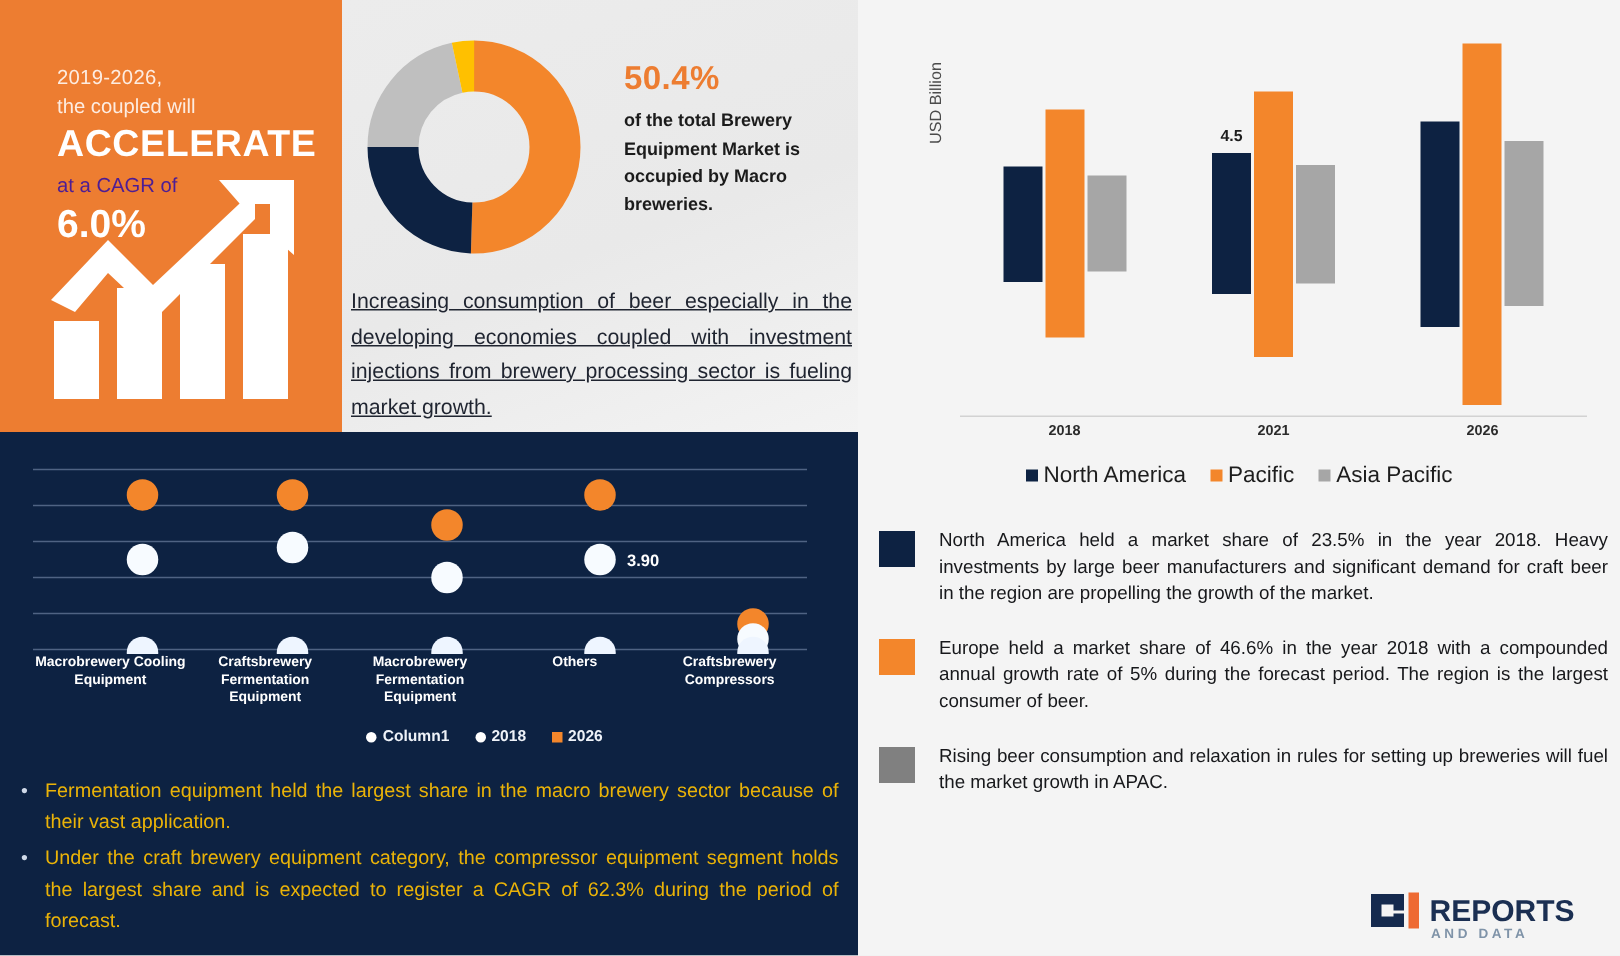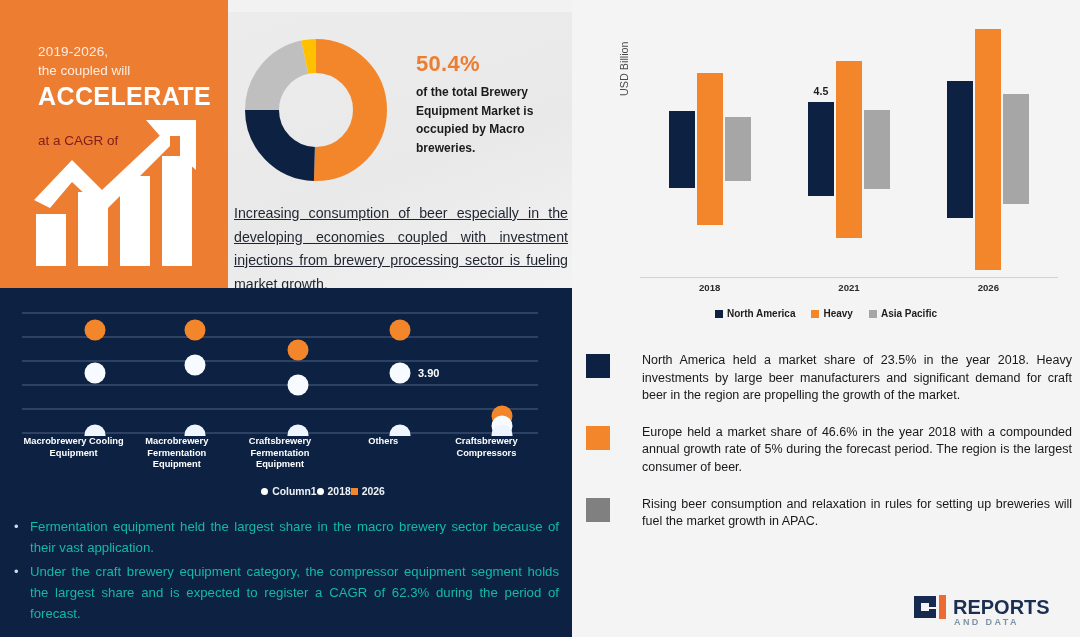--- a/index.html
+++ b/index.html
@@ -14,26 +14,26 @@
   .left-col { position: absolute; left: 0; top: 0; width: 572px; height: 637px; }
 
   .cagr-tile {
     position: absolute; left: 0; top: 0; width: 228px; height: 288px;
     background: #ED7D31; overflow: hidden;
   }
   .cagr-txt { position: absolute; left: 38px; top: 42px; width: 180px; color: #ffffff; }
   .cagr-years { font-size: 13.5px; letter-spacing: .2px; color: #fdece1; line-height: 19px; }
   .cagr-sub1 { font-size: 13.5px; color: #fdece1; line-height: 19px; }
   .cagr-big { font-size: 25px; font-weight: 700; letter-spacing: .4px; line-height: 31px; margin-top: 1px; }
-  .cagr-sub2 { font-size: 13.5px; color: #7f1d1d; line-height: 20px; margin-top: 19px; }
+  .cagr-sub2 { font-size: 13.5px; color: #4c1d95; line-height: 20px; margin-top: 2px; }
   .cagr-pct { font-size: 26px; font-weight: 700; line-height: 30px; }
   .growth-art { position: absolute; left: 28px; top: 118px; width: 190px; height: 152px; }
 
   .donut-tile {
-    position: absolute; left: 228px; top: 12px; width: 344px; height: 288px;
+    position: absolute; left: 228px; top: 0; width: 344px; height: 288px;
     background: linear-gradient(160deg,#ececec 0%,#e9e9e9 55%,#f3f3f3 100%);
   }
   .donut-wrap { position: absolute; left: 8px; top: 18px; width: 160px; height: 160px; }
   .pct-block { position: absolute; left: 188px; top: 38px; width: 150px; }
   .pct-head { font-size: 22px; font-weight: 700; color: #ED7D31; line-height: 27px; letter-spacing: .3px; }
   .pct-body { font-size: 12px; font-weight: 700; color: #1b1b1b; line-height: 18.5px; margin-top: 6px; }
   .donut-para {
     position: absolute; left: 6px; top: 190px; width: 334px;
     font-size: 14.2px; color: #1f2430; line-height: 23.5px;
     text-align: justify; text-justify: inter-word; text-decoration: underline;
@@ -49,30 +49,30 @@
     position: absolute; left: 22px; top: 148px; width: 516px; height: 38px;
     display: flex;
     justify-content: center;
   }
   .dot-cat {
     flex: 1; text-align: center; color: #ffffff;
     font-size: 9.3px; font-weight: 700; line-height: 11.6px;
   }
   .dot-legend {
     position: absolute; left: 0; top: 198px; width: 646px;
-    display: flex; justify-content: center; align-items: center;
+    display: flex; justify-content: center; gap: 17px; align-items: center;
   }
   .lg-item { display: flex; align-items: center; gap: 4px; color: #eef2f8; font-size: 10.4px; font-weight: 700; }
   .lg-dot { width: 7px; height: 7px; border-radius: 50%; display: inline-block; }
   .lg-sq { width: 7px; height: 7px; display: inline-block; }
   .bullets { position: absolute; left: 14px; top: 228px; width: 545px; }
   .bullet { display: flex; gap: 9px; margin-bottom: 3px; }
   .bullet .bdot { color: #cfd9e8; font-size: 13px; line-height: 21px; flex: 0 0 7px; }
   .bullet .btxt {
-    font-size: 13.2px; color: #14b8a6; line-height: 21px;
+    font-size: 13.2px; color: #eab308; line-height: 21px;
     text-align: justify; text-justify: inter-word; flex: 1;
   }
 
   
   .right-col {
     position: absolute; left: 572px; top: 0; width: 508px; height: 637px;
     background: #f4f4f4;
   }
   .bar-panel { position: absolute; left: 0; top: 0; width: 508px; height: 338px; }
   .y-axis-label {
@@ -88,45 +88,46 @@
   .bar-val {
     position: absolute; left: 50%; transform: translateX(-50%); top: -17px;
     font-size: 10.6px; font-weight: 700; color: #1d1d1d; white-space: nowrap;
   }
   .x-ticks { position: absolute; left: 68px; top: 282px; width: 418px; display: flex; }
   .x-tick { flex: 1; text-align: center; font-size: 9.6px; font-weight: 700; color: #2b2b2b; }
   .bar-legend {
     position: absolute; left: 0; top: 308px; width: 508px;
     display: flex; justify-content: center; gap: 16px; align-items: center;
   }
-  .blg { display: flex; align-items: center; gap: 4px; font-size: 10px; font-weight: 700; color: #1d1d1d; }
+  .blg { display: flex; align-items: center; gap: 4px; font-size: 15px; font-weight: 400; color: #1d1d1d; }
   .blg-sq { width: 8px; height: 8px; display: inline-block; }
 
   .notes { position: absolute; left: 14px; top: 352px; width: 486px; }
-  .note { display: flex; gap: 32px; margin-bottom: 19px; }
+  .note { display: flex; gap: 16px; margin-bottom: 19px; }
   .note-sw { width: 24px; height: 24px; flex: 0 0 24px; margin-top: 2px; }
   .note-tx {
     flex: 1; font-size: 12.5px; color: #17181b; line-height: 17.6px;
     text-align: justify; text-justify: inter-word;
   }
   .logo { position: absolute; right: 16px; bottom: 8px; width: 152px; height: 42px; }
 </style>
 </head>
 <body>
 
 <div id="root">
 
   <div class="left-col">
 
     <div class="cagr-tile">
       <div class="cagr-txt">
         <div class="cagr-years">2019-2026,</div>
         <div class="cagr-sub1">the coupled will</div>
         <div class="cagr-big">ACCELERATE</div>
         <div class="cagr-sub2">at a CAGR of</div>
+        <div class="cagr-pct">6.0%</div>
       </div>
       <svg class="growth-art" viewBox="0 0 190 152">
         <rect x="8" y="96" width="30" height="52" fill="#ffffff"></rect>
         <rect x="50" y="74" width="30" height="74" fill="#ffffff"></rect>
         <rect x="92" y="58" width="30" height="90" fill="#ffffff"></rect>
         <rect x="134" y="38" width="30" height="110" fill="#ffffff"></rect>
         <path d="M6 82 L44 42 L74 72 L142 8 L142 28 L76 94 L44 64 L22 90 Z" fill="#ffffff"></path>
         <path d="M118 2 L168 2 L168 52 L152 38 L152 18 L132 18 Z" fill="#ffffff"></path>
       </svg>
     </div>
@@ -177,22 +178,22 @@
           <circle cx="173" cy="129" r="10.5"></circle>
           <circle cx="276" cy="129" r="10.5"></circle>
           <circle cx="378" cy="129" r="10.5"></circle>
           <circle cx="480" cy="129" r="10.5"></circle>
         </g>
         <text x="396" y="71" fill="#ffffff" font-size="11" font-weight="bold" font-family="Liberation Sans, sans-serif">3.90</text>
       </svg>
 
       <div class="dot-cats">
         <div class="dot-cat">Macrobrewery Cooling Equipment</div>
+        <div class="dot-cat">Craftsbrewery Fermentation Equipment</div>
         <div class="dot-cat">Macrobrewery Fermentation Equipment</div>
-        <div class="dot-cat">Craftsbrewery Fermentation Equipment</div>
         <div class="dot-cat">Others</div>
         <div class="dot-cat">Craftsbrewery Compressors</div>
       </div>
 
       <div class="dot-legend">
         <div class="lg-item">
           <span class="lg-dot" style="background:#ffffff"></span>
           <span>Column1</span>
         </div>
         <div class="lg-item">
@@ -252,21 +253,21 @@
         <div class="x-tick">2026</div>
       </div>
 
       <div class="bar-legend">
         <div class="blg">
           <span class="blg-sq" style="background:#0D2242"></span>
           <span>North America</span>
         </div>
         <div class="blg">
           <span class="blg-sq" style="background:#F3862B"></span>
-          <span>Heavy</span>
+          <span>Pacific</span>
         </div>
         <div class="blg">
           <span class="blg-sq" style="background:#A6A6A6"></span>
           <span>Asia Pacific</span>
         </div>
       </div>
     </div>
 
     <div class="notes">
       <div class="note">

